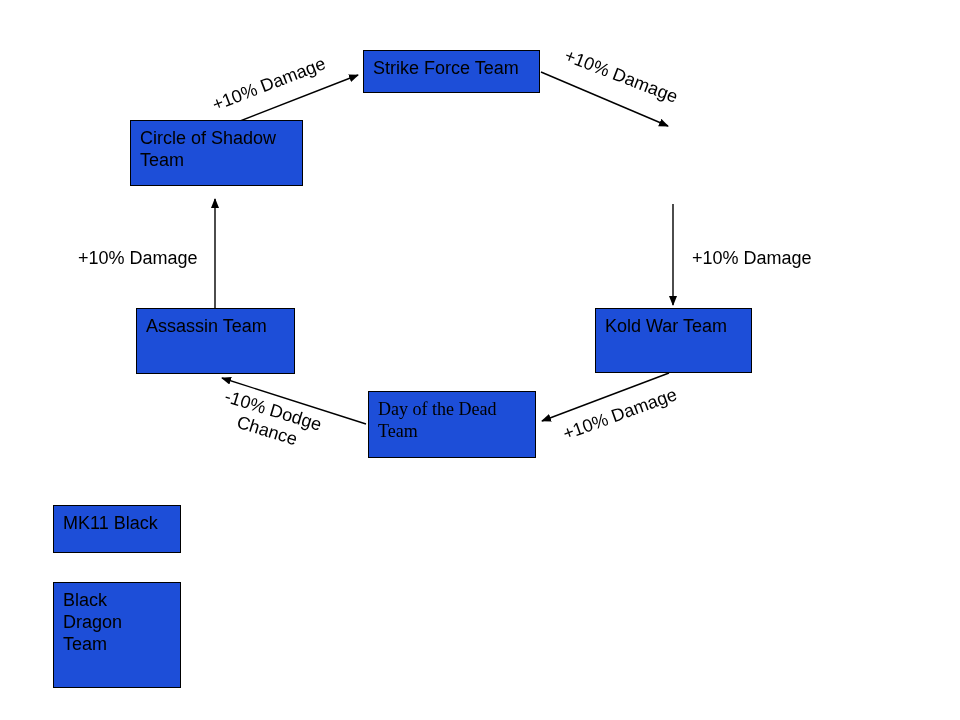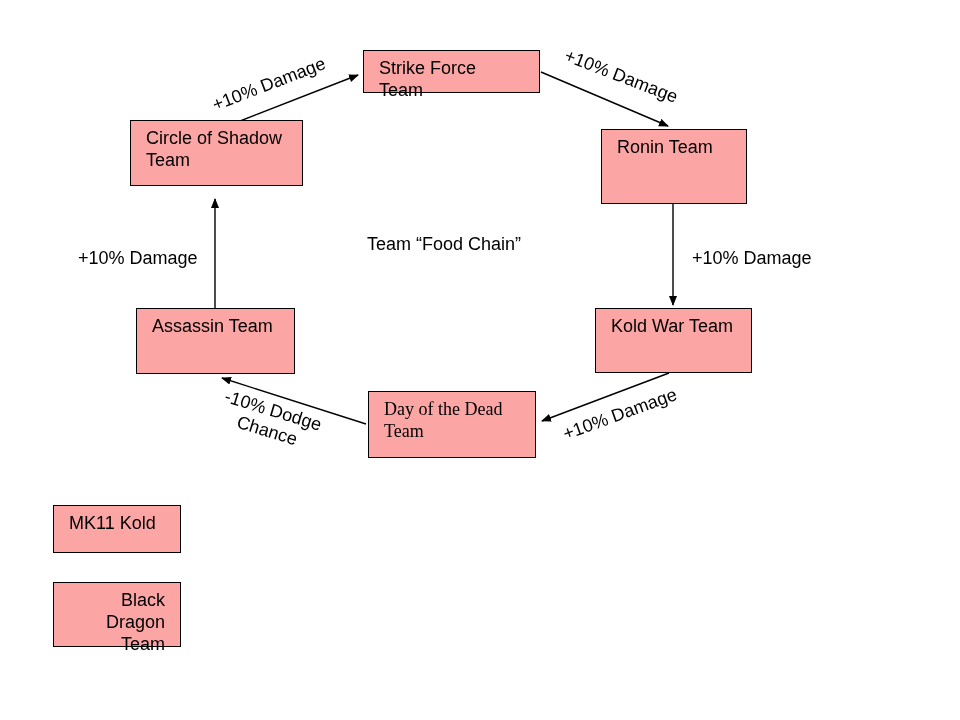--- a/index.html
+++ b/index.html
@@ -15,22 +15,22 @@
   }
   .edges-svg {
     position: absolute;
     left: 0; top: 0;
     width: 960px; height: 720px;
   }
   .edges-svg line { stroke: #000000; stroke-width: 1.4; }
   .node {
     position: absolute;
     border: 1.4px solid #000000;
-    background: #fca5a5;
-    padding: 6px 15px;
+    background: #1d4ed8;
+    padding: 6px 9px;
     font-size: 18px;
     line-height: 22px;
     white-space: pre-line;
   }
   .edge-label {
     position: absolute;
     font-size: 18px;
     line-height: 21px;
     white-space: pre-line;
     text-align: center;
@@ -64,36 +64,34 @@
     <line x1="669" y1="373" x2="542" y2="421" marker-end="url(#arrow)"></line>
     <line x1="366" y1="424" x2="222" y2="378" marker-end="url(#arrow)"></line>
     <line x1="215" y1="308" x2="215" y2="199" marker-end="url(#arrow)"></line>
   </svg>
 
   <div class="node" style="left:363px; top:50px; width:177px; height:43px;">Strike Force Team</div>
 
   <div class="node" style="left:130px; top:120px; width:173px; height:66px;">Circle of Shadow
 Team</div>
 
-  <div class="node" style="left:601px; top:129px; width:146px; height:75px;">Ronin Team</div>
 
   <div class="node" style="left:595px; top:308px; width:157px; height:65px;">Kold War Team</div>
 
   <div class="node" style="left:136px; top:308px; width:159px; height:66px;">Assassin Team</div>
 
   <div class="node" style="left:368px; top:391px; width:168px; height:67px;font-family:Liberation Serif, serif;">Day of the Dead
 Team</div>
 
-  <div class="node" style="left:53px; top:505px; width:128px; height:48px;">MK11 Kold</div>
+  <div class="node" style="left:53px; top:505px; width:128px; height:48px;">MK11 Black</div>
 
-  <div class="node" style="left:53px; top:582px; width:128px; height:65px;text-align:right;">Black
+  <div class="node" style="left:53px; top:582px; width:128px; height:106px;">Black
 Dragon
 Team</div>
 
-  <div class="diagram-title">Team “Food Chain”</div>
 
   <div class="edge-label rot-neg21" style="left:207px; top:74px; width:124px;">+10% Damage</div>
 
   <div class="edge-label rot-pos21" style="left:559px; top:66px; width:124px;">+10% Damage</div>
 
   <div class="edge-label nowrap" style="left:692px; top:248px;">+10% Damage</div>
 
   <div class="edge-label rot-neg20" style="left:558px; top:404px; width:124px;">+10% Damage</div>
 
   <div class="edge-label rot-pos17" style="left:214px; top:400px; width:112px;">-10% Dodge

